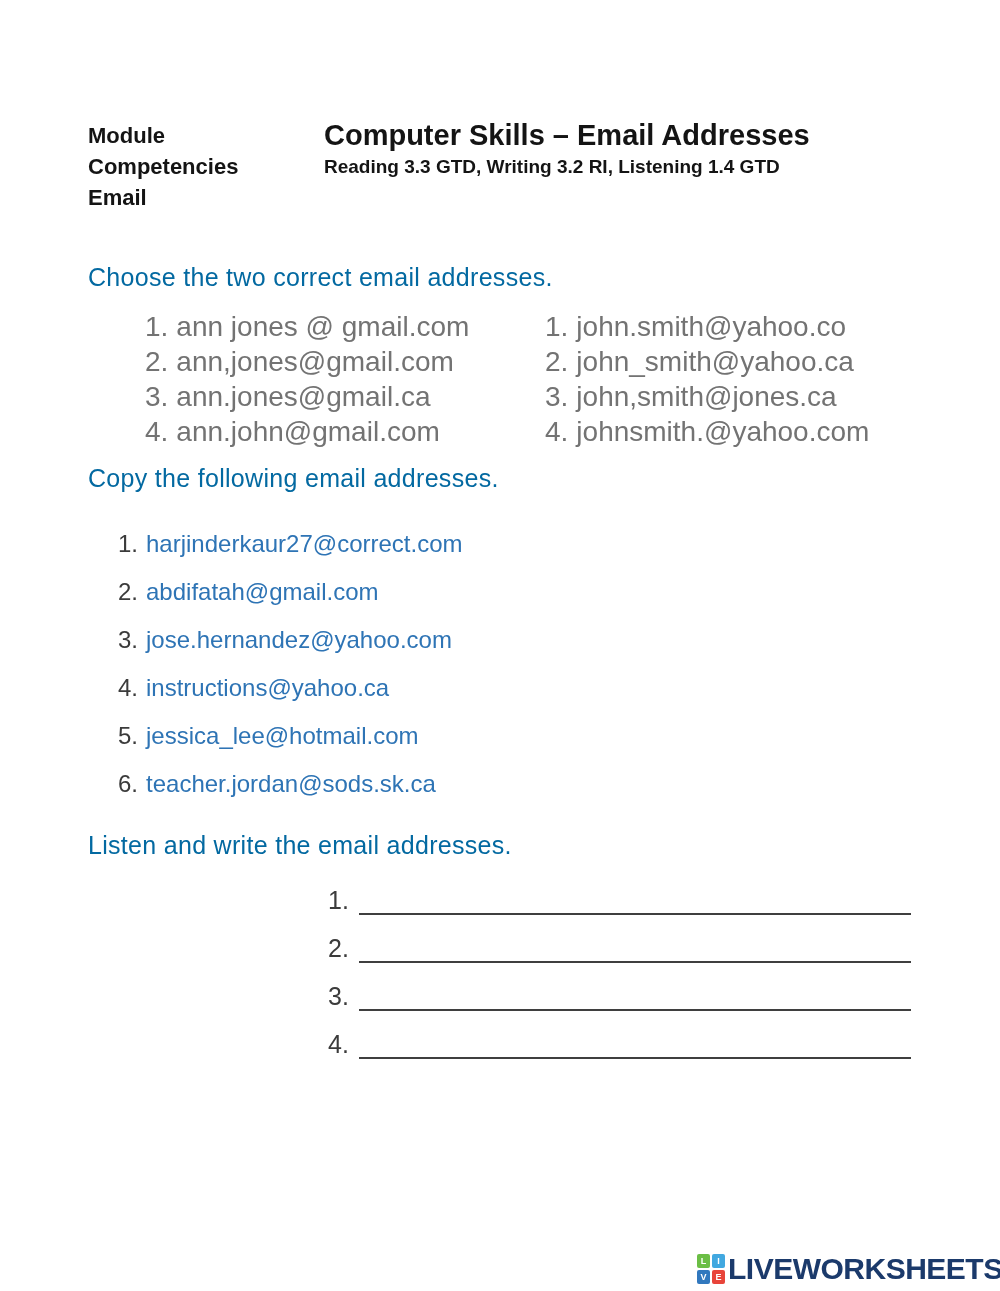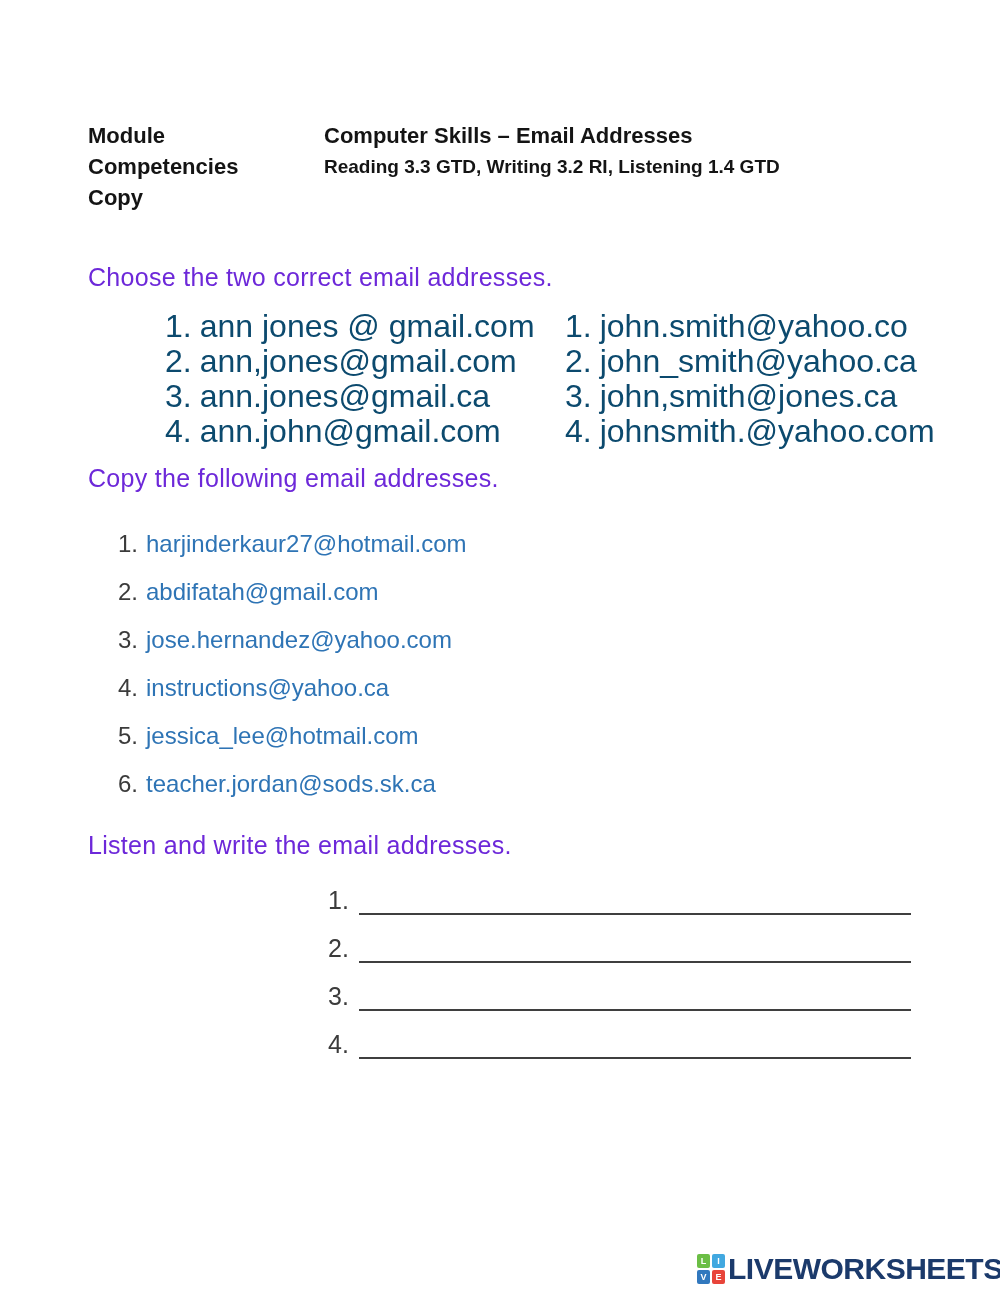--- a/index.html
+++ b/index.html
@@ -18,44 +18,44 @@
   .header { position: absolute; left: 88px; top: 120px; }
   .header-row { display: flex; line-height: 31px; }
   .header-label {
     width: 236px;
     font-weight: bold;
     font-size: 22px;
     color: #141414;
   }
   .header-value {
     font-weight: bold;
-    font-size: 22px;
+    font-size: 29px;
     color: #141414;
     white-space: nowrap;
   }
   .header-value.small { font-size: 19px; line-height: 31px; }
 
   
   .section-heading {
     position: absolute;
     left: 88px;
     font-size: 25px;
     font-weight: 400;
-    color: #6d28d9;
+    color: #0369a1;
     letter-spacing: 0.3px;
   }
   .heading-choose { top: 263px; }
   .heading-copy { top: 464px; }
   .heading-listen { top: 831px; }
 
   
   .options-col { position: absolute; top: 309px; }
   .options-left { left: 145px; }
   .options-right { left: 545px; }
-  .option { line-height: 35px; font-size: 32px; color: #0c4a6e; cursor: pointer; white-space: nowrap; margin-left: 20px; }
+  .option { line-height: 35px; font-size: 28px; color: #737373; cursor: pointer; white-space: nowrap; }
   .option-num { margin-right: 8px; }
 
   
   .copy-list { position: absolute; left: 118px; top: 520px; }
   .copy-item { line-height: 48px; font-size: 24px; white-space: nowrap; }
   .copy-num { color: #3b3b3b; margin-right: 8px; }
   .copy-email { color: #2E74B5; }
 
   
   .blanks { position: absolute; left: 328px; top: 876px; }
@@ -107,21 +107,21 @@
   <div class="header">
     <div class="header-row">
       <div class="header-label">Module</div>
       <div class="header-value">Computer Skills – Email Addresses</div>
     </div>
     <div class="header-row">
       <div class="header-label">Competencies</div>
       <div class="header-value small">Reading 3.3 GTD, Writing 3.2 RI, Listening 1.4 GTD</div>
     </div>
     <div class="header-row">
-      <div class="header-label">Copy</div>
+      <div class="header-label">Email</div>
     </div>
   </div>
 
   <div class="section-heading heading-choose">Choose the two correct email addresses.</div>
 
   <div class="options-col options-left">
     <div class="option">
       <span class="option-num">1.</span><span class="option-text">ann jones @ gmail.com</span>
     </div>
     <div class="option">
@@ -147,21 +147,21 @@
     </div>
     <div class="option">
       <span class="option-num">4.</span><span class="option-text">johnsmith.@yahoo.com</span>
     </div>
   </div>
 
   <div class="section-heading heading-copy">Copy the following email addresses.</div>
 
   <div class="copy-list">
     <div class="copy-item">
-      <span class="copy-num">1.</span><span class="copy-email">harjinderkaur27@hotmail.com</span>
+      <span class="copy-num">1.</span><span class="copy-email">harjinderkaur27@correct.com</span>
     </div>
     <div class="copy-item">
       <span class="copy-num">2.</span><span class="copy-email">abdifatah@gmail.com</span>
     </div>
     <div class="copy-item">
       <span class="copy-num">3.</span><span class="copy-email">jose.hernandez@yahoo.com</span>
     </div>
     <div class="copy-item">
       <span class="copy-num">4.</span><span class="copy-email">instructions@yahoo.ca</span>
     </div>

